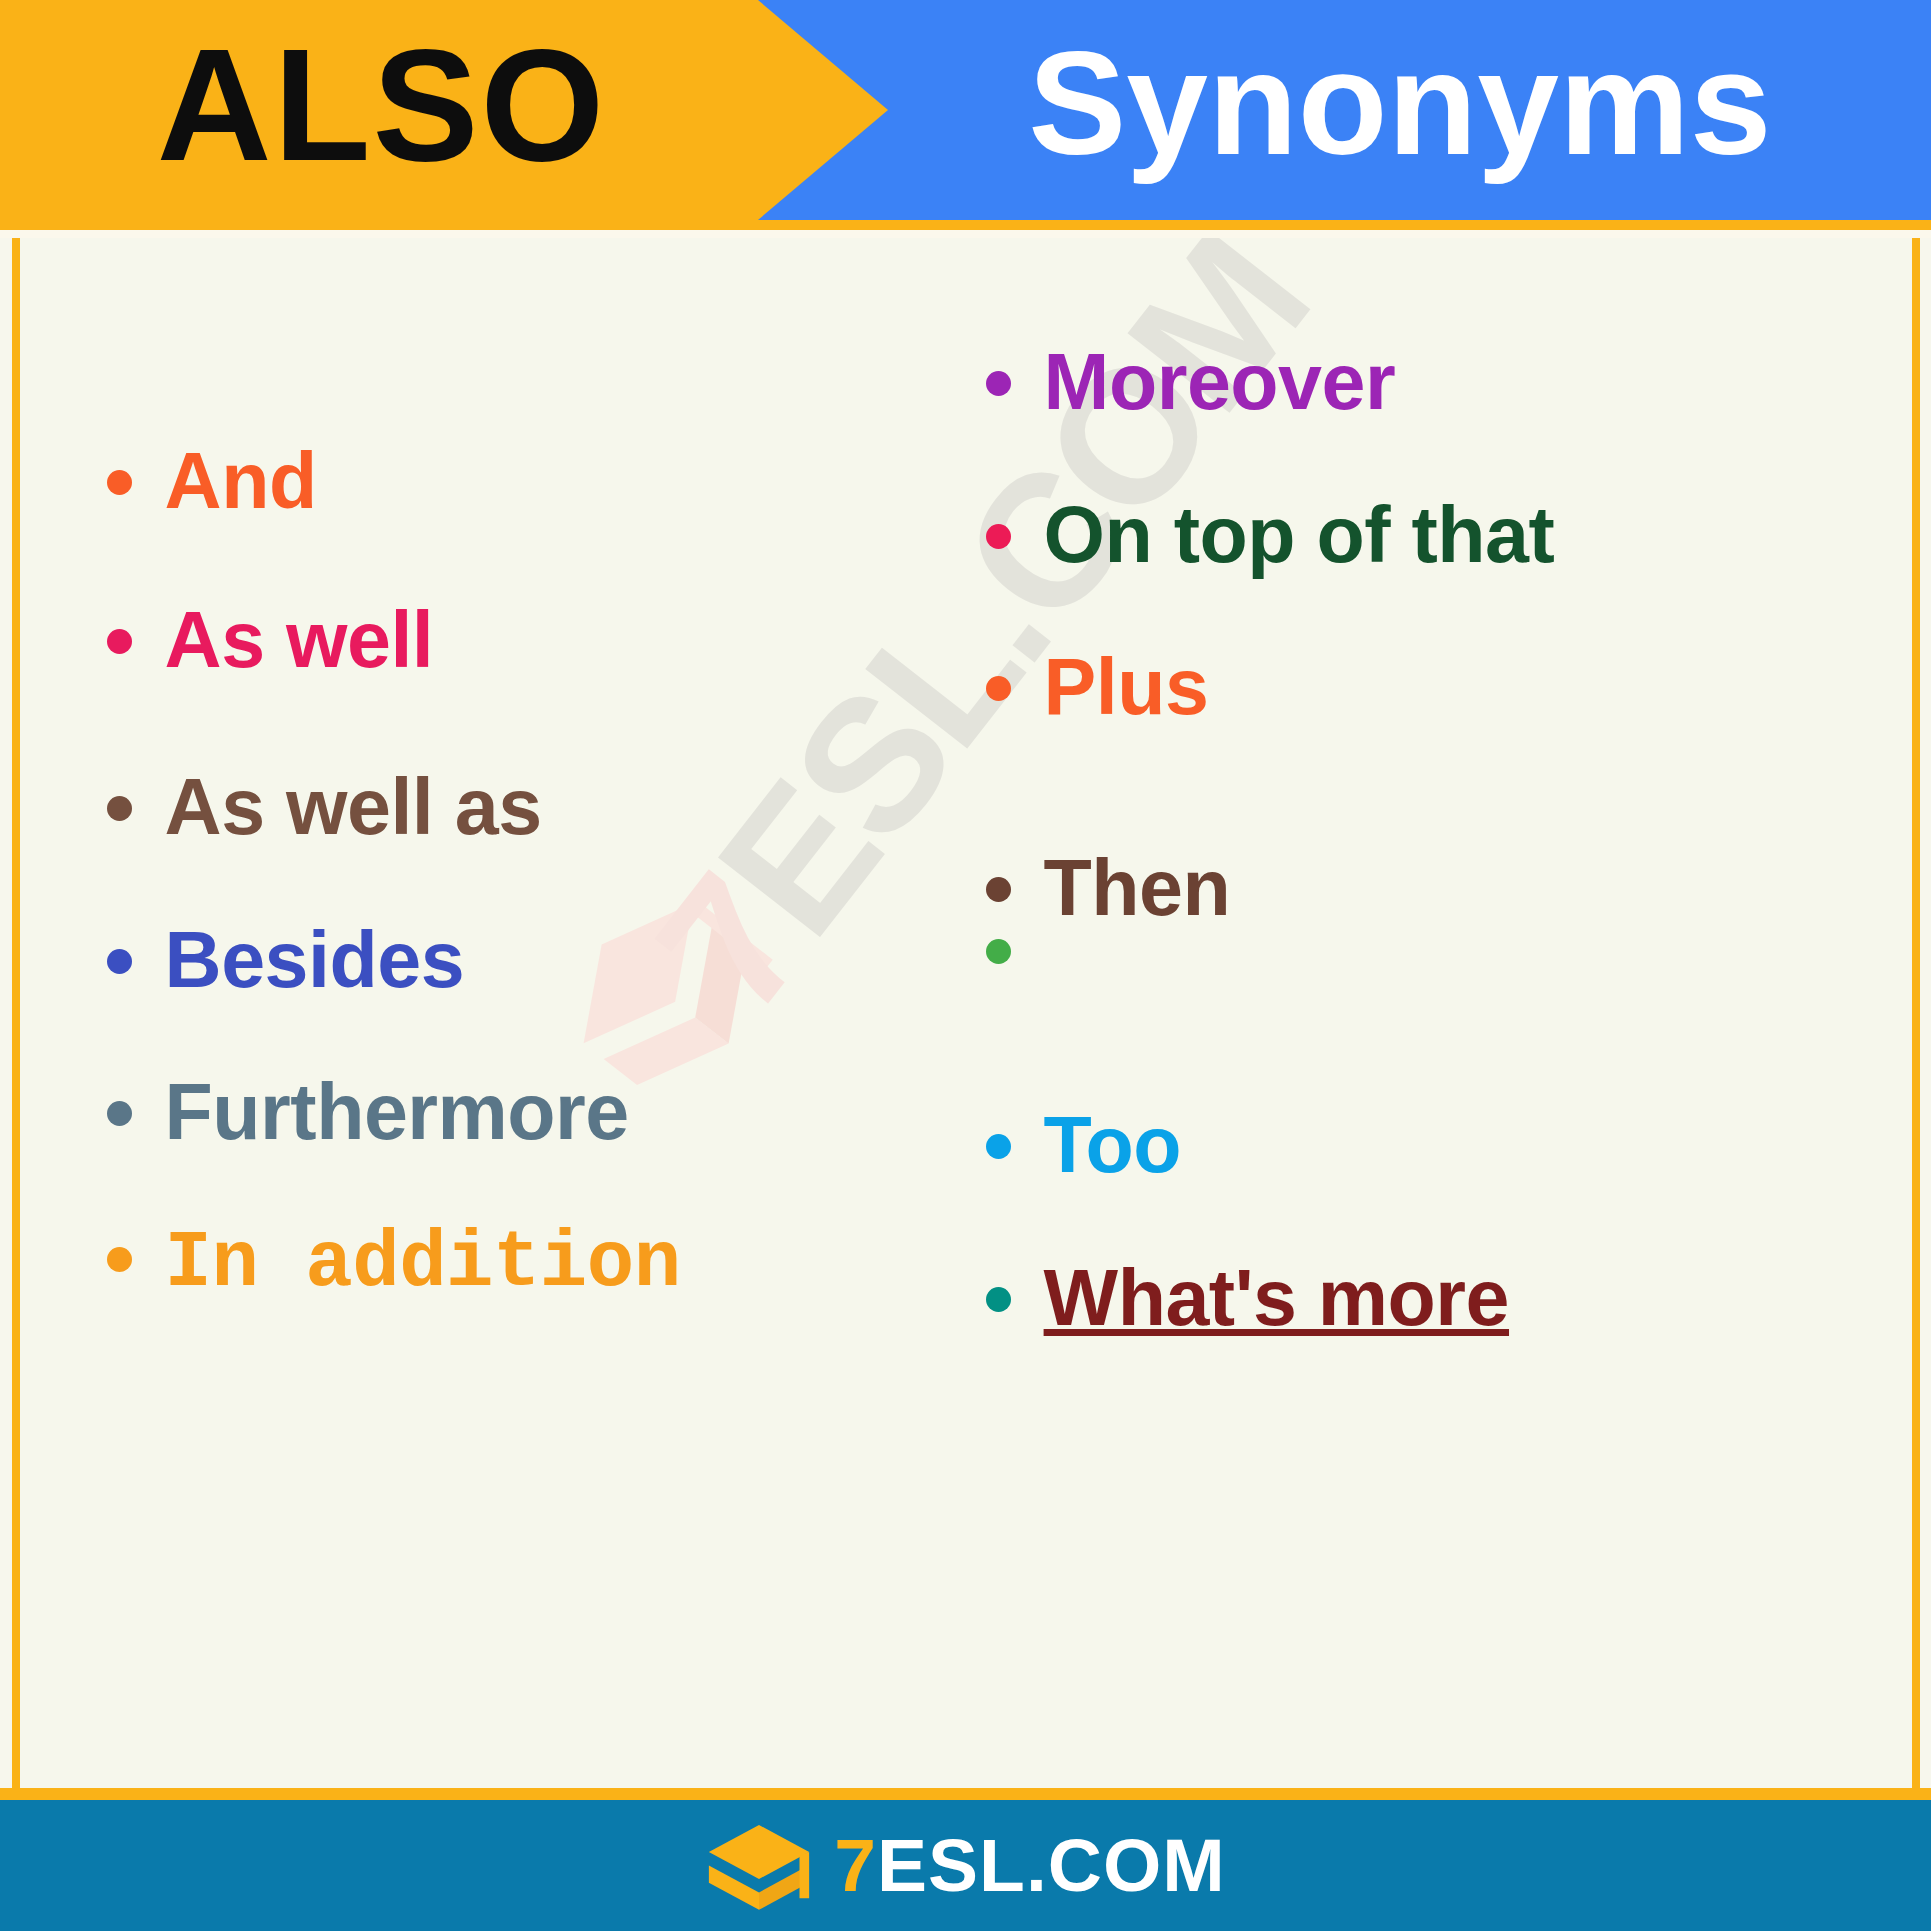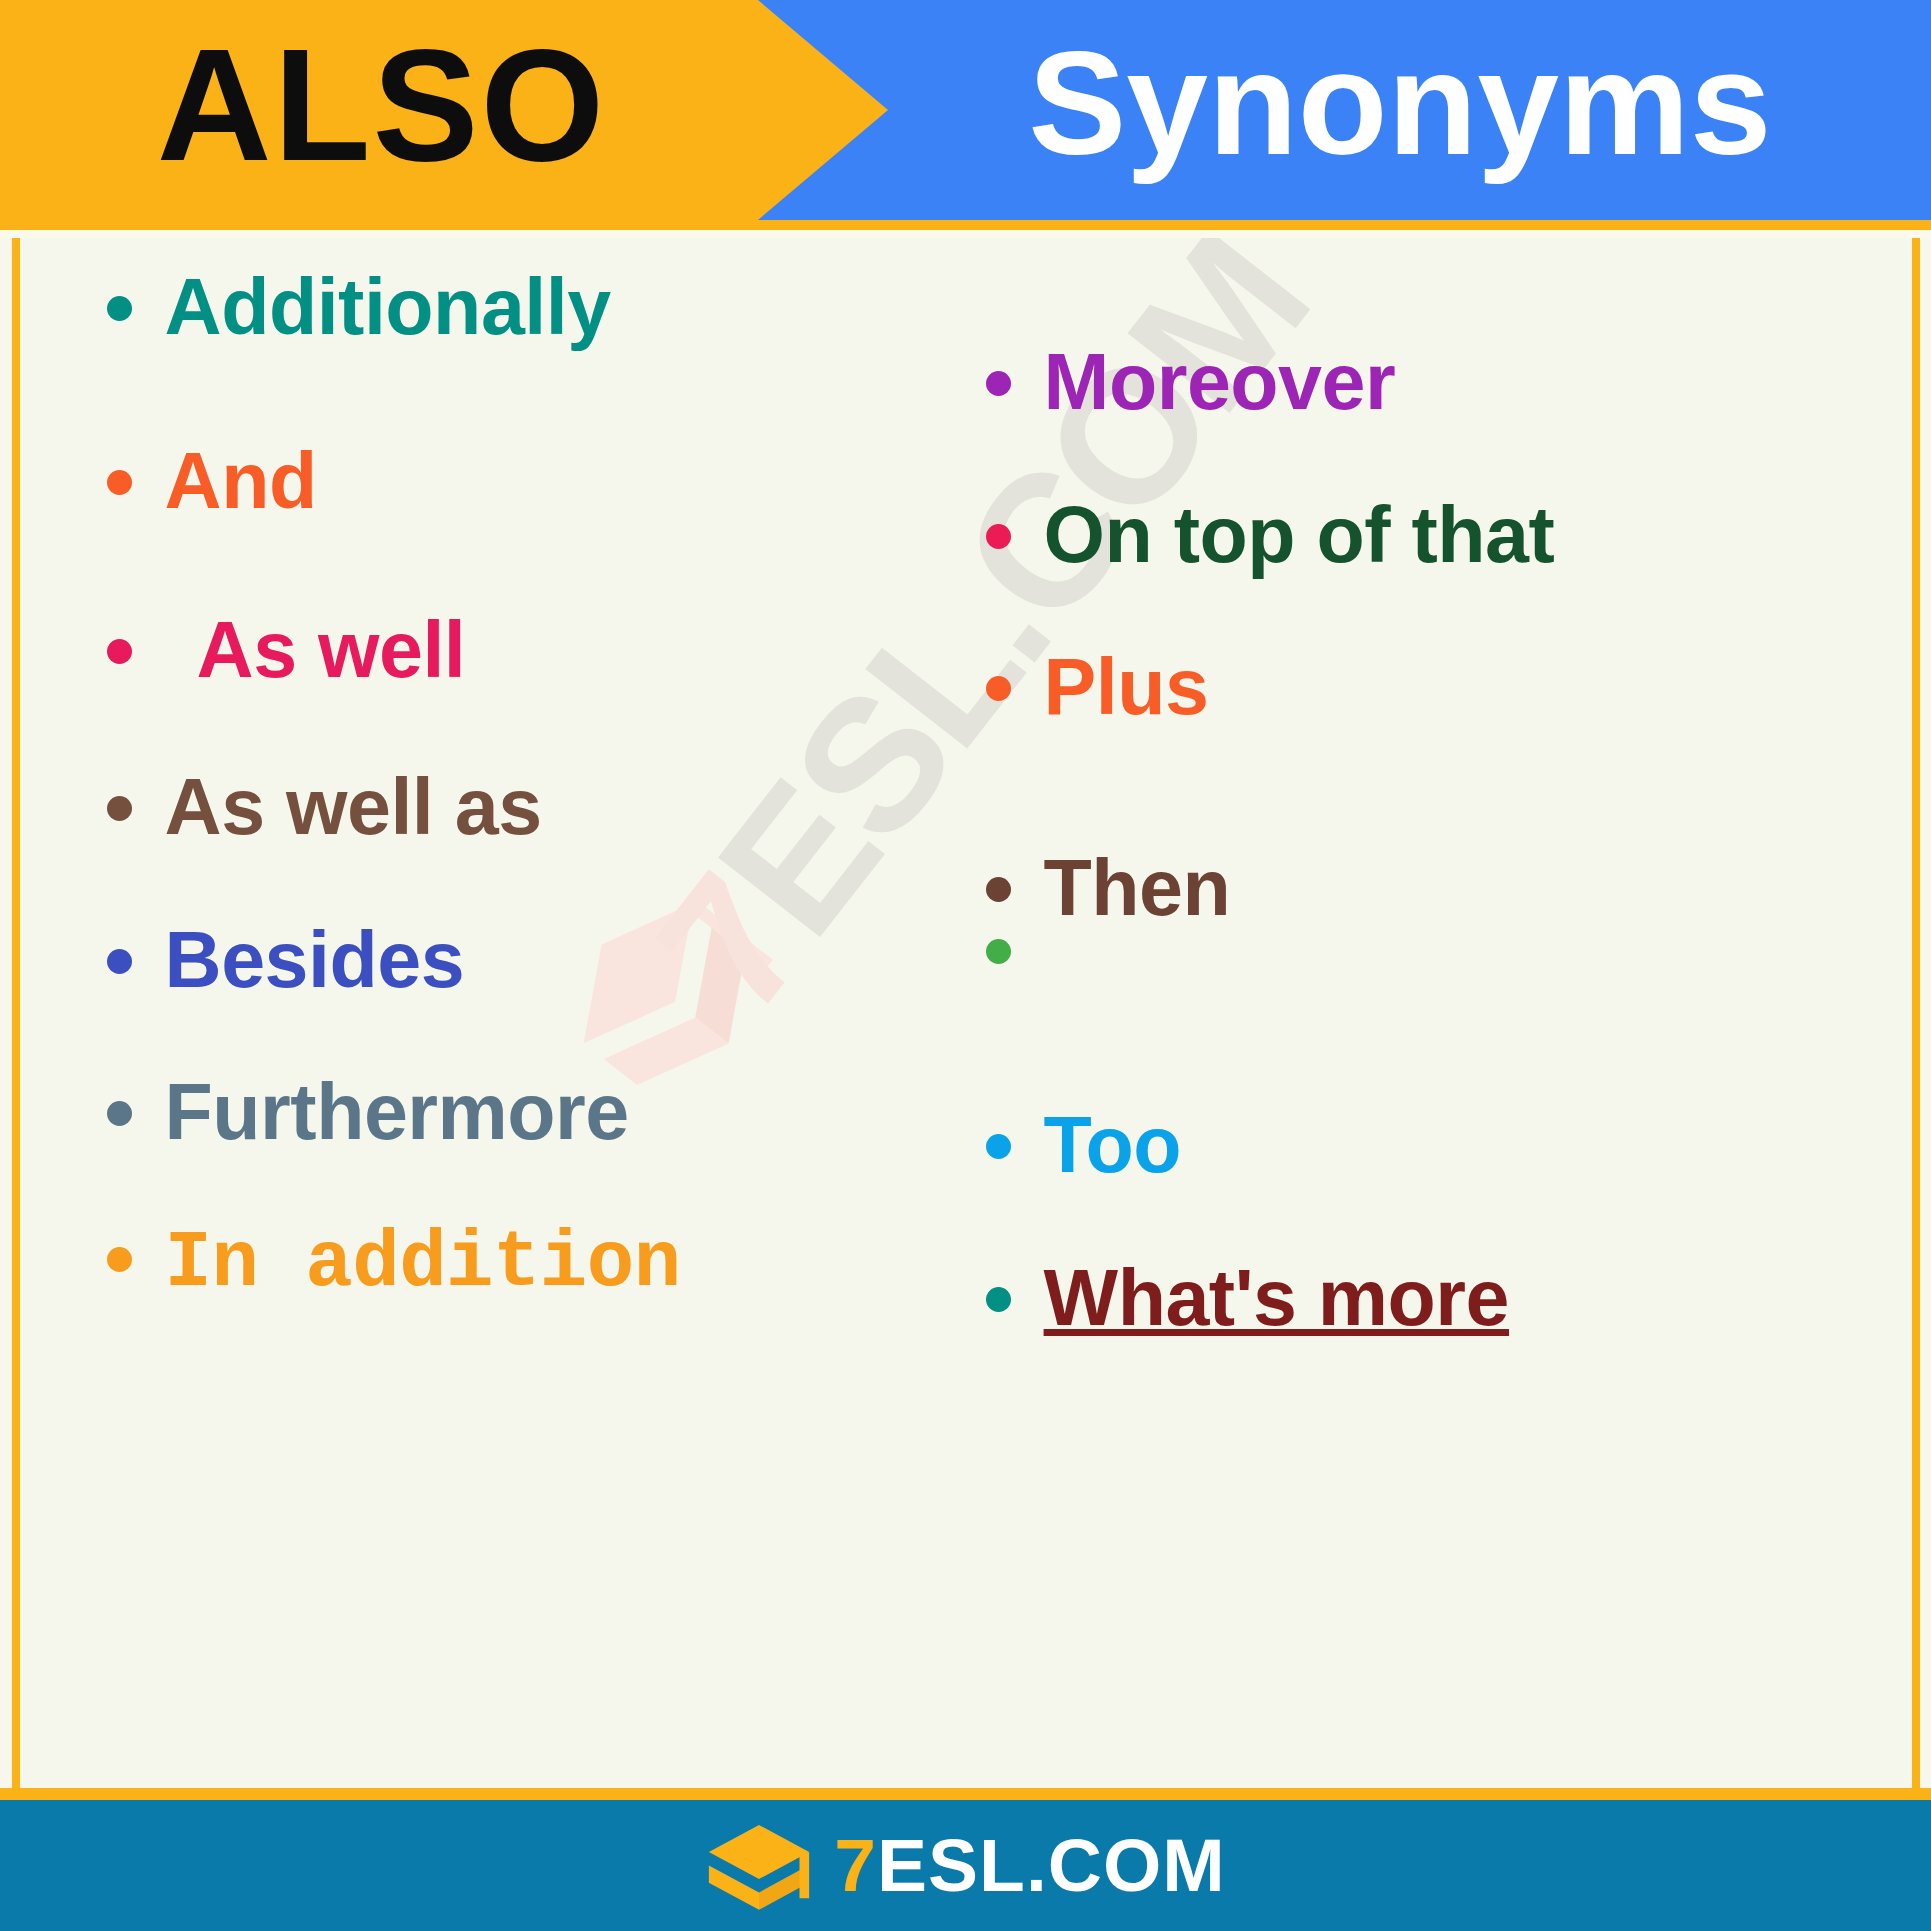--- a/index.html
+++ b/index.html
@@ -228,29 +228,25 @@
         <polygon points="8,46 50,68 50,88 8,66" fill="#f9e5de"></polygon>
         <polygon points="50,68 92,46 92,66 50,88" fill="#f6ded6"></polygon>
         <polygon points="88,36 94,36 94,80 88,80" fill="#f9e5de"></polygon>
       </svg>
       <div class="wm-text"><span class="wm-seven">7</span><span>ESL.COM</span></div>
     </div>
 
     <div class="columns">
 
       <div class="col col-left" id="col-left">
-          <div class="bullet-item" style="top: 29px;">
-            <span class="dot" style="background: rgb(2, 144, 132);"></span>
-            <span class="label" style="color: rgb(2, 144, 132);">Additionally</span>
-          </div>
           <div class="bullet-item" style="top: 203px;">
             <span class="dot" style="background: rgb(249, 93, 39);"></span>
             <span class="label" style="color: rgb(249, 93, 39);">And</span>
           </div>
-          <div class="bullet-item" style="top: 372px; gap: 32px;">
+          <div class="bullet-item" style="top: 362px;">
             <span class="dot" style="background: rgb(232, 26, 94);"></span>
             <span class="label" style="color: rgb(232, 26, 94);">As well</span>
           </div>
           <div class="bullet-item" style="top: 529px; text-align: right;">
             <span class="dot" style="background: rgb(117, 80, 63);"></span>
             <span class="label" style="color: rgb(117, 80, 63);">As well as</span>
           </div>
           <div class="bullet-item" style="top: 682px;">
             <span class="dot" style="background: rgb(59, 79, 193);"></span>
             <span class="label" style="color: rgb(59, 79, 193);">Besides</span>

